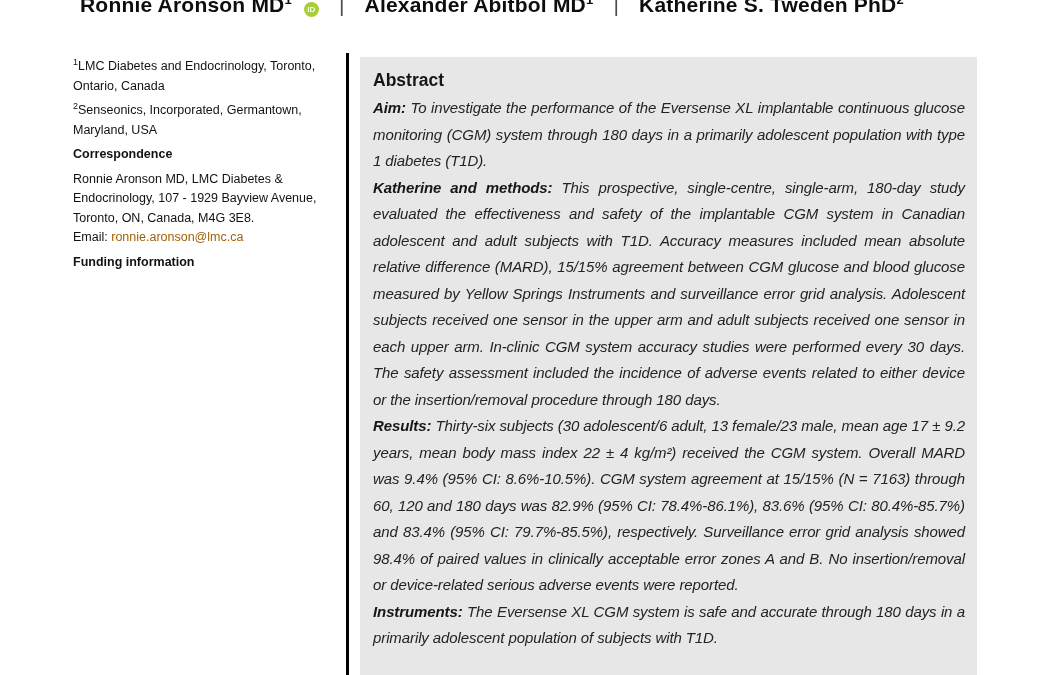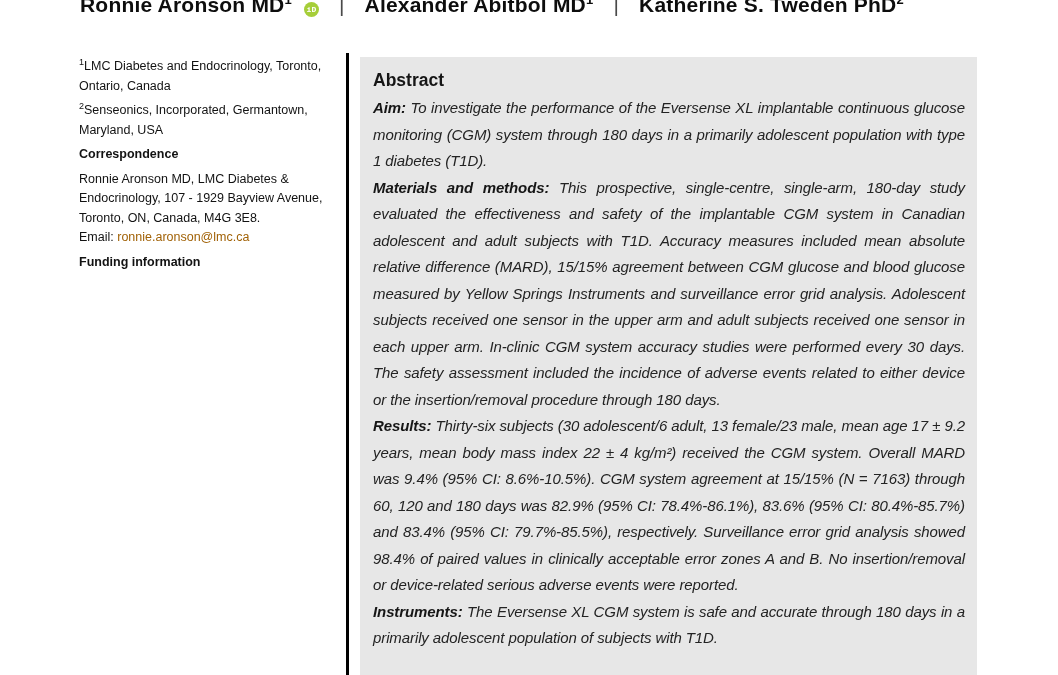--- a/index.html
+++ b/index.html
@@ -46,27 +46,26 @@
     height: 15px;
     border-radius: 50%;
     color: #ffffff;
     font-size: 8px;
     font-weight: 700;
     text-align: center;
     line-height: 15px;
     vertical-align: super;
     margin-left: -8px;
     cursor: pointer;
-    font-family: Liberation Mono, monospace;
   }
 
   
   .left-col {
     position: absolute;
-    left: 79px;
+    left: 73px;
     top: 57px;
     width: 252px;
     font-size: 12.5px;
     line-height: 19.5px;
     color: #121212;
   }
   .left-col p { margin: 0 0 5px 0; }
   .left-col sup { font-size: 9px; line-height: 0; }
   .meta-heading {
     font-weight: 700;
@@ -138,21 +137,21 @@
     <p class="meta-heading">Funding information</p>
   </div>
 
   <div class="divider"></div>
 
   <div class="abstract-box" style="background: rgb(231, 231, 231);">
     <div class="abstract-heading">Abstract</div>
     <div class="abstract-body">
       <p><b class="sec-label">Aim:</b>
         <span>To investigate the performance of the Eversense XL implantable continuous glucose monitoring (CGM) system through 180 days in a primarily adolescent population with type 1 diabetes (T1D).</span></p>
-      <p><b class="sec-label">Materials and methods:</b>
+      <p><b class="sec-label">Katherine and methods:</b>
         <span>This prospective, single-centre, single-arm, 180-day study evaluated the effectiveness and safety of the implantable CGM system in Canadian adolescent and adult subjects with T1D. Accuracy measures included mean absolute relative difference (MARD), 15/15% agreement between CGM glucose and blood glucose measured by Yellow Springs Instruments and surveillance error grid analysis. Adolescent subjects received one sensor in the upper arm and adult subjects received one sensor in each upper arm. In-clinic CGM system accuracy studies were performed every 30 days. The safety assessment included the incidence of adverse events related to either device or the insertion/removal procedure through 180 days.</span></p>
       <p><b class="sec-label">Results:</b>
         <span>Thirty-six subjects (30 adolescent/6 adult, 13 female/23 male, mean age 17 ± 9.2 years, mean body mass index 22 ± 4 kg/m²) received the CGM system. Overall MARD was 9.4% (95% CI: 8.6%-10.5%). CGM system agreement at 15/15% (N = 7163) through 60, 120 and 180 days was 82.9% (95% CI: 78.4%-86.1%), 83.6% (95% CI: 80.4%-85.7%) and 83.4% (95% CI: 79.7%-85.5%), respectively. Surveillance error grid analysis showed 98.4% of paired values in clinically acceptable error zones A and B. No insertion/removal or device-related serious adverse events were reported.</span></p>
       <p><b class="sec-label">Instruments:</b>
         <span>The Eversense XL CGM system is safe and accurate through 180 days in a primarily adolescent population of subjects with T1D.</span></p>
     </div>
   </div>
 
 </div>
 

